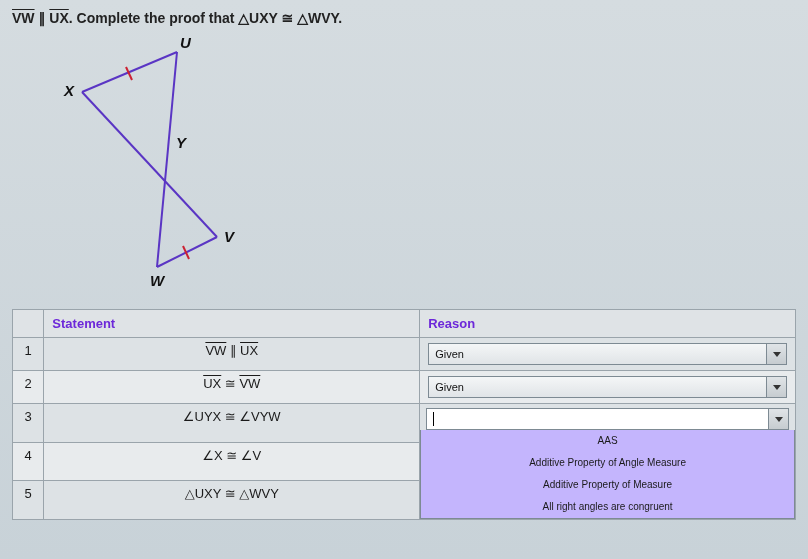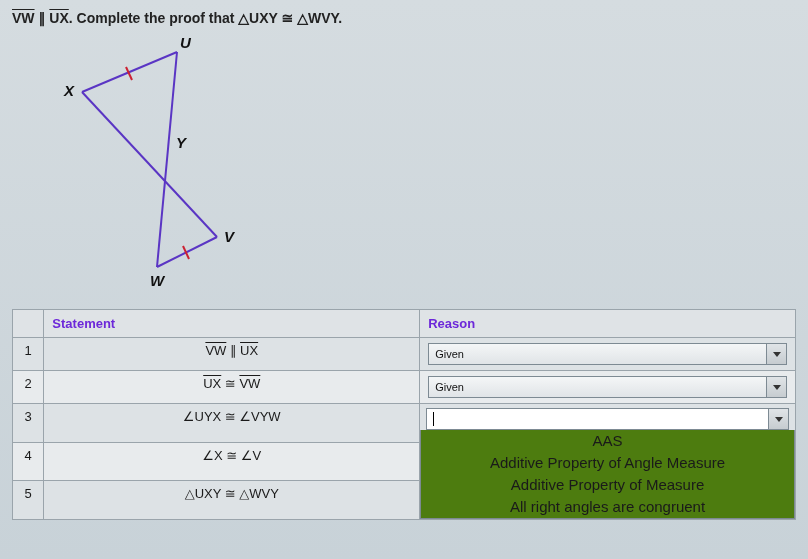--- a/index.html
+++ b/index.html
@@ -88,24 +88,24 @@
   .select-box.open .cursor {
     display: inline-block;
     width: 1px; height: 14px;
     background: #000;
     margin-left: 2px;
   }
   .dropdown-list {
     position: relative;
     margin-top: 0;
     width: 100%;
-    background: #4d7c0f;
+    background: #c4b5fd;
     border: 1px solid #7d8a93;
     border-top: none;
-    font-size: 15px;
+    font-size: 10px;
   }
   .dropdown-list .option {
     padding: 2px 6px;
     line-height: 18px;
   }
   .reason-cell-merged {
     padding: 0 !important;
   }
   .reason-cell-merged .select-wrapper { padding: 4px 6px 0 6px; }
 </style>

